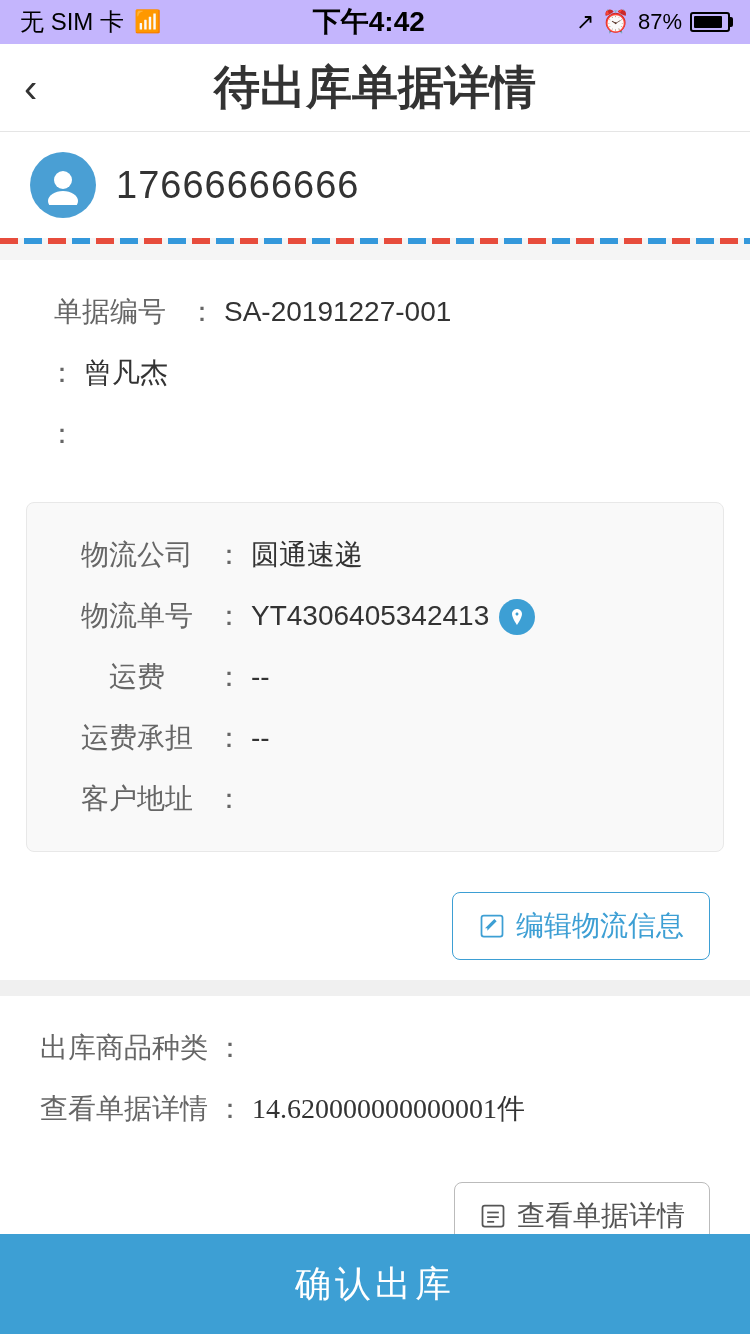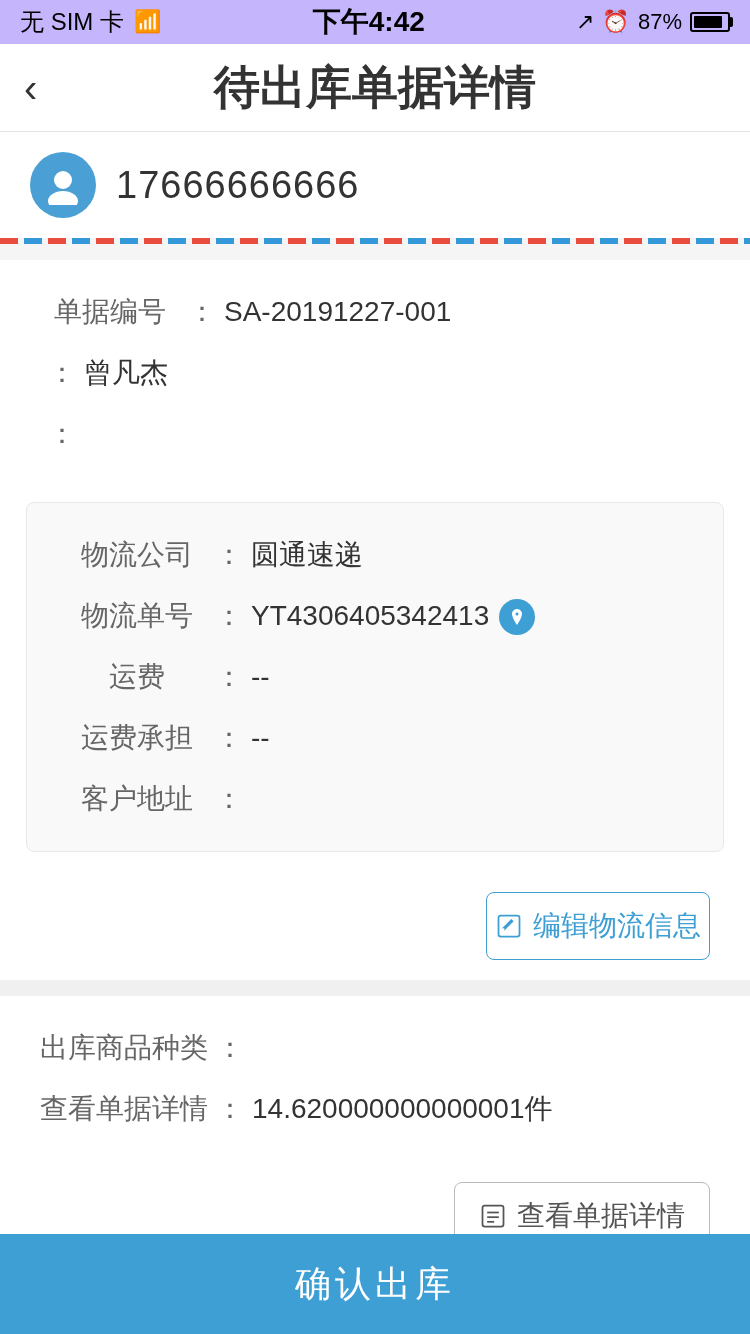--- a/index.html
+++ b/index.html
@@ -224,40 +224,41 @@
     
     .edit-btn-row {
       display: flex;
       justify-content: flex-end;
       padding: 20px 40px;
       background: #fff;
     }
     .edit-btn {
       border: 1px solid #3d9fd4;
       border-radius: 8px;
-      padding: 14px 8px;
+      padding: 14px 25px;
       display: flex;
       align-items: center;
       gap: 10px;
       color: #3d9fd4;
       font-size: 28px;
       cursor: pointer;
       background: #fff;
     }
 
     
     .gray-sep {
       height: 16px;
       background: #f0f0f0;
     }
 
     
     .stats-section {
       background: #fff;
       padding: 30px 40px;
+      font-family: Liberation Serif, serif;
     }
 
     
     .view-btn-row {
       display: flex;
       justify-content: flex-end;
       padding: 20px 40px 30px;
       background: #fff;
     }
     .view-btn {

